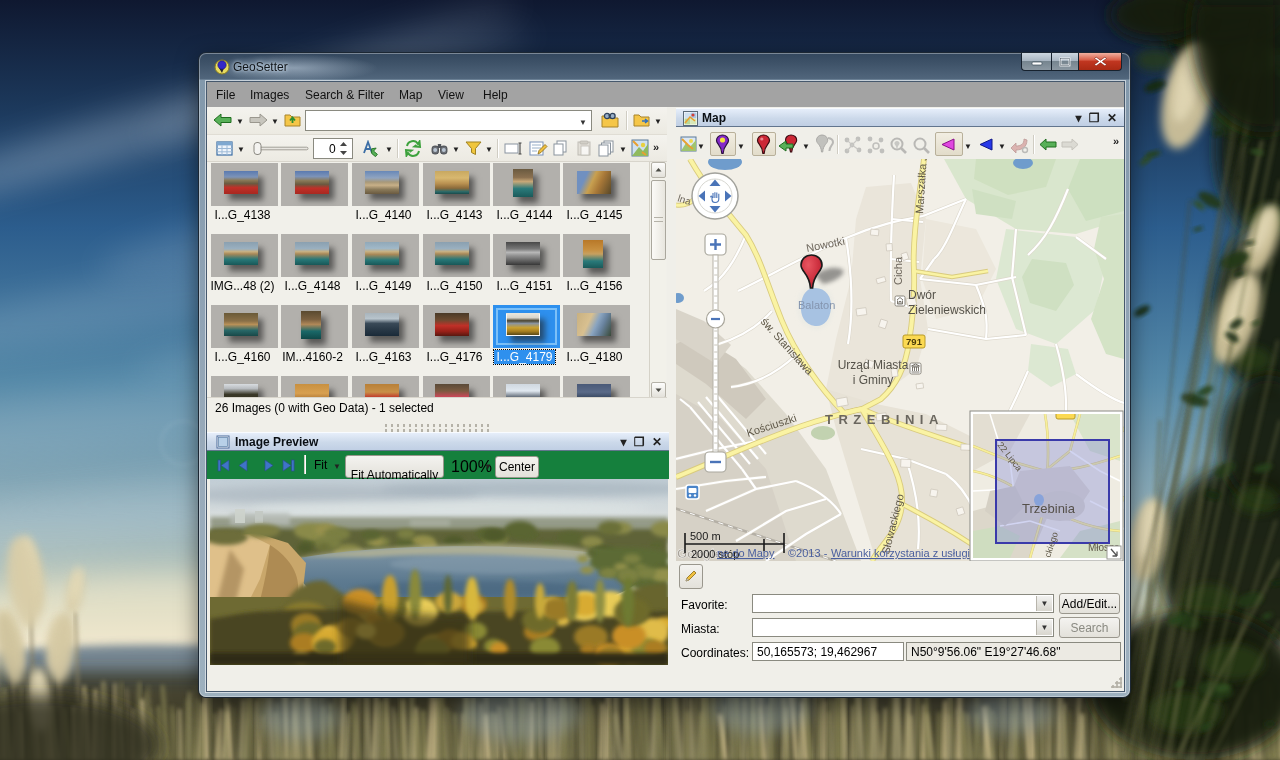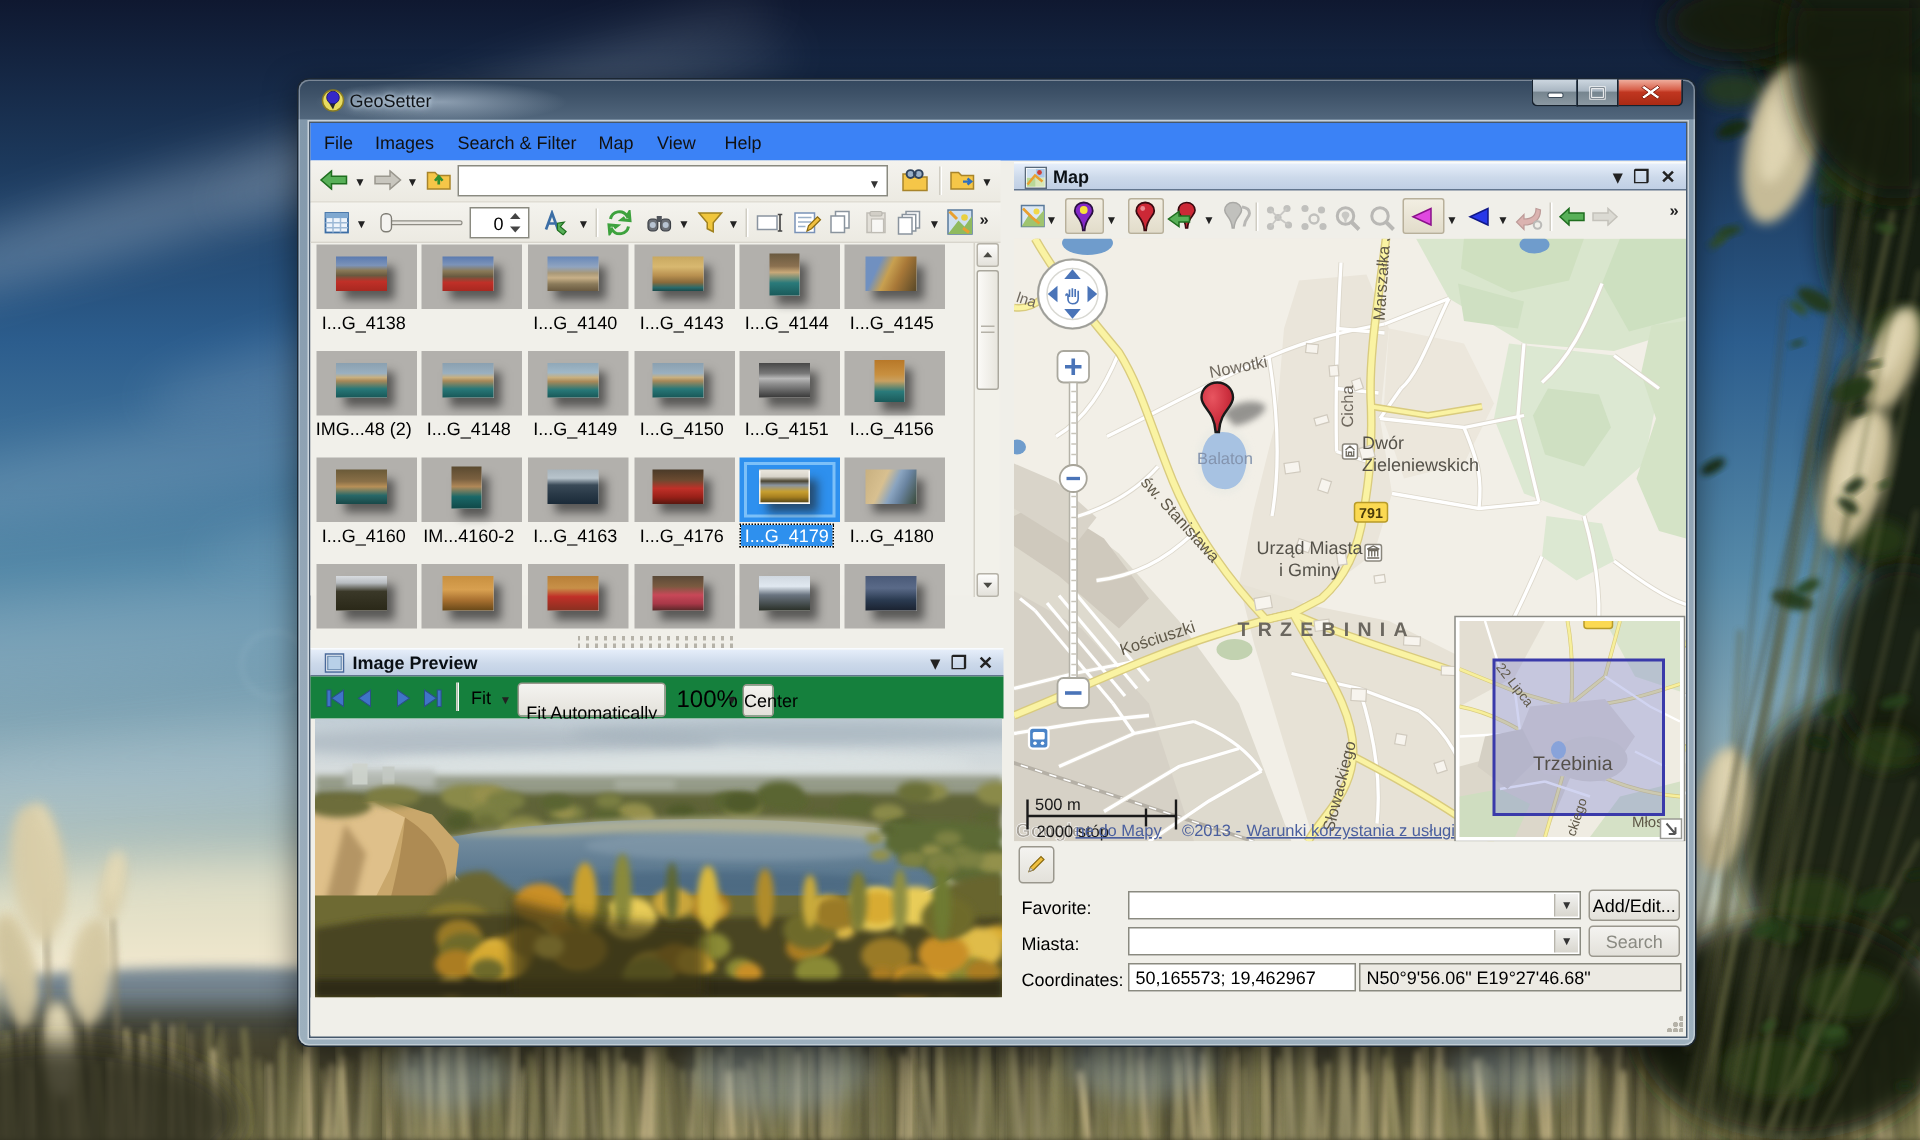--- a/index.html
+++ b/index.html
@@ -19,21 +19,21 @@
   background:linear-gradient(180deg,#cdd7e0 0,#a9b6c2 45%,#76858f 50%,#8b98a2 100%);
   display:flex;align-items:center;justify-content:center;}
 .cb.min{width:30px;border-radius:0 0 0 4px;border-right:none;}
 .cb.max{width:28px;}
 .cb.cls{width:43px;border-radius:0 0 4px 0;border-left:none;
   background:linear-gradient(180deg,#f0b0a0 0,#d8604a 40%,#c03620 50%,#aa2a14 100%);}
 #client{position:absolute;left:7px;top:28px;width:917px;height:609px;
   background:#f0efe9;border:1px solid #46586c;box-sizing:content-box;
   box-shadow:0 0 0 1px rgba(255,255,255,.55);}
 
-#menubar{position:absolute;left:0;top:0;width:917px;height:25px;background:#3b82f6;
+#menubar{position:absolute;left:0;top:0;width:917px;height:25px;background:#a3a3a3;
   font-size:12px;color:#111;}
 #menubar span{position:absolute;top:6px;}
 
 .tbar{position:absolute;background:linear-gradient(180deg,#f4f3ee,#eceae2);}
 #tb1{left:0;top:25px;width:460px;height:27px;}
 #tb2{left:0;top:52px;width:460px;height:27px;border-top:1px solid #e0ddd4;box-sizing:border-box;}
 
 #list{position:absolute;left:0;top:79px;width:460px;height:236px;background:#f1f0ea;border-top:1px solid #d8d5cc;box-sizing:border-box;}
 .cell{position:absolute;width:67px;height:43px;background:#b2b0ac;}
 .lbl{position:absolute;width:71px;text-align:center;font-size:12px;color:#000;}
@@ -777,20 +777,23 @@
               <path d="M3.5 8.5 L6.5 5 L9.5 8.5 Z" fill="#4a4a44"></path>
             </svg></div>
 <div style="position:absolute;left:1px;top:18px;width:15px;height:80px;background:linear-gradient(90deg,#fbfaf7,#e8e6de);border:1px solid #aaa79d;border-radius:2px;box-sizing:border-box;">
             <div style="margin:36px 2px 0 2px;border-top:1px solid #b5b2a8;border-bottom:1px solid #b5b2a8;height:3px"></div>
           </div>
 <div style="position:absolute;left:1px;top:220px;width:15px;height:16px;background:linear-gradient(180deg,#fdfdfc,#e3e1da);border:1px solid #b5b2a8;border-radius:2px;box-sizing:border-box;"><svg width="13" height="14" viewBox="0 0 13 14">
               <path d="M3.5 5.5 L6.5 9 L9.5 5.5 Z" fill="#4a4a44"></path>
             </svg></div>
 </div>
       </div>
+    <div id="status">
+        <div>26 Images (0 with Geo Data) - 1 selected</div>
+      </div>
     <div id="hsplit">
         <div style="position:absolute;left:178px;top:4px;width:104px;height:3px;background:repeating-linear-gradient(90deg,#b5b2a8 0,#b5b2a8 2px,transparent 2px,transparent 6px)"></div>
         <div style="position:absolute;left:178px;top:9px;width:104px;height:3px;background:repeating-linear-gradient(90deg,#b5b2a8 0,#b5b2a8 2px,transparent 2px,transparent 6px)"></div>
       </div>
     <div class="ptitle" id="pvtitle">
         <svg style="position:absolute;left:9px;top:2px" width="14" height="14" viewBox="0 0 14 14">
           <rect x="1" y="1" width="12" height="12" fill="#fff" stroke="#4a6a9a" stroke-width="1"></rect>
           <rect x="2.5" y="2.5" width="9" height="9" fill="#b8d0e8" stroke="#6a8ab0" stroke-width=".8"></rect>
         </svg>
         <span style="position:absolute;left:28px;top:2px">Image Preview</span>
@@ -806,21 +809,21 @@
         <path d="M66 1 L74 6.5 L66 12 Z M76 1 V12"></path>
             <rect x="74.5" y="1" width="2.6" height="11"></rect>
         </g>
         </svg>
       <div class="vsep" style="left:97px"></div>
       <span style="position:absolute;left:107px;top:7px;font-size:12px">Fit</span>
       <span class="ddarr" style="left:126px;top:11px">▼</span>
       <div class="btn" style="left:138px;top:4px;width:99px;height:23px;padding-top:12px">Fit Automatically</div>
       <span style="position:absolute;left:244px;top:7px;font-size:16px">100%</span>
       <span class="ddarr" style="left:277px;top:11px">▼</span>
-      <div class="btn" style="left:288px;top:5px;width:21px;height:22px;padding-top:3px">Center</div>
+      <div class="btn" style="left:288px;top:5px;width:44px;height:22px;padding-top:3px">Center</div>
     </div>
     <div id="pvphoto">
         <svg width="458" height="186" viewBox="0 0 458 186" xmlns="http://www.w3.org/2000/svg" style="position:absolute;left:0;top:0">
 <defs>
 <linearGradient id="psky" x1="0" y1="0" x2="0" y2="1">
 <stop offset="0" stop-color="#c2ced6"></stop>
               <stop offset=".5" stop-color="#d3dadc"></stop>
               <stop offset="1" stop-color="#e6e6e0"></stop>
             </linearGradient>
 <linearGradient id="plake" x1="0" y1="0" x2="0" y2="1">

